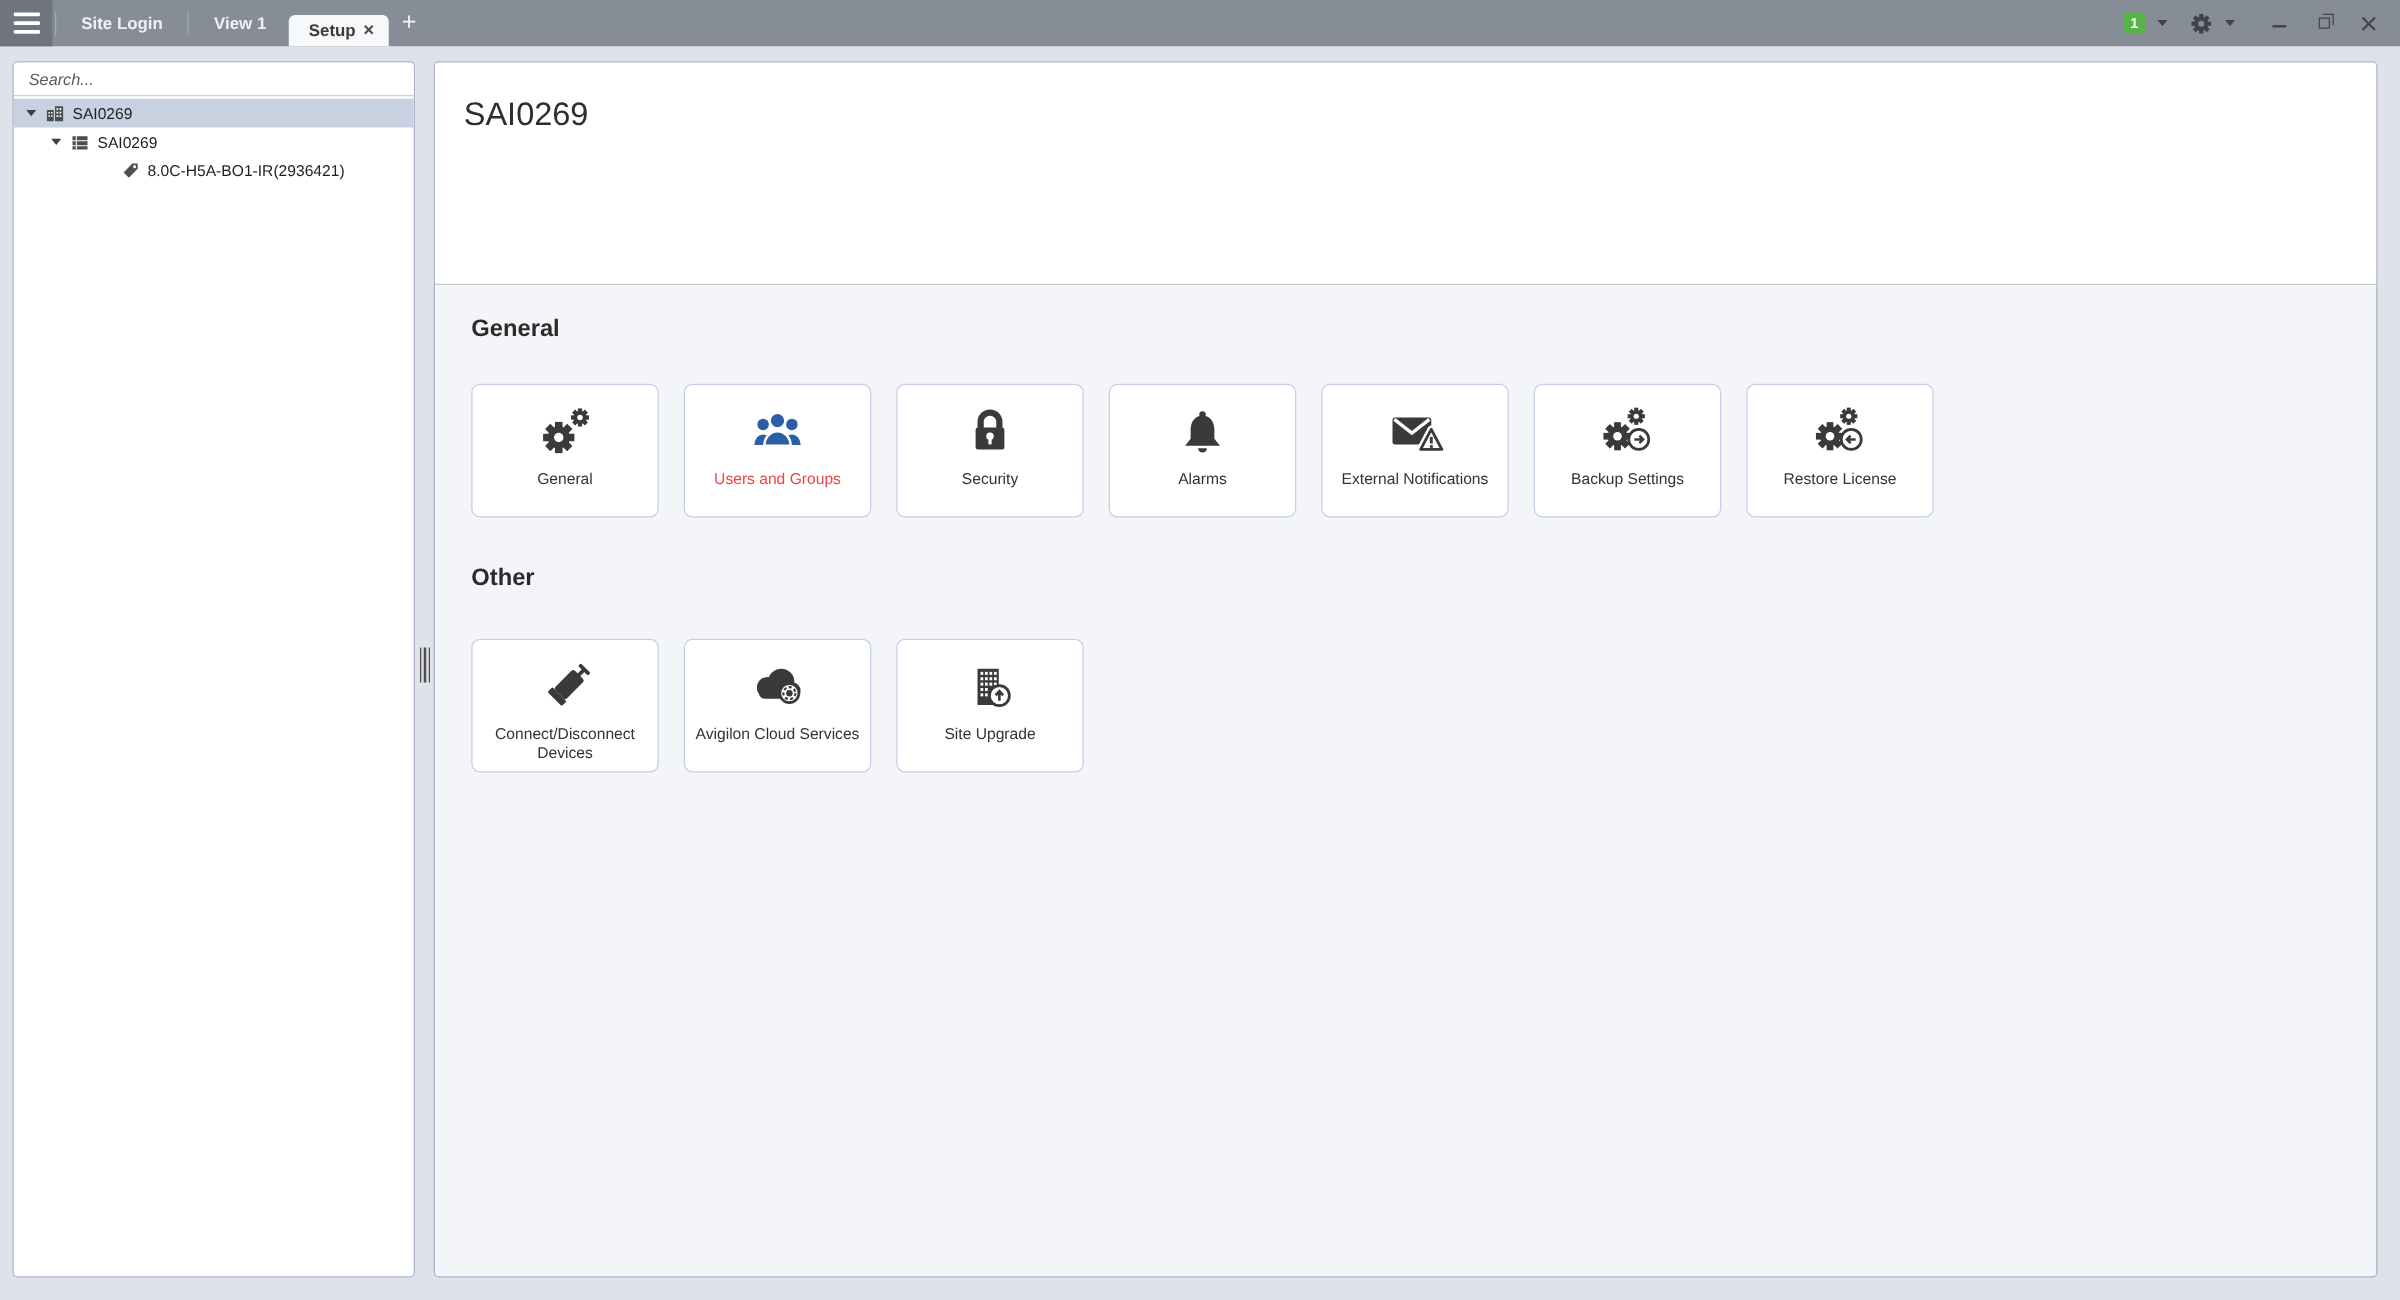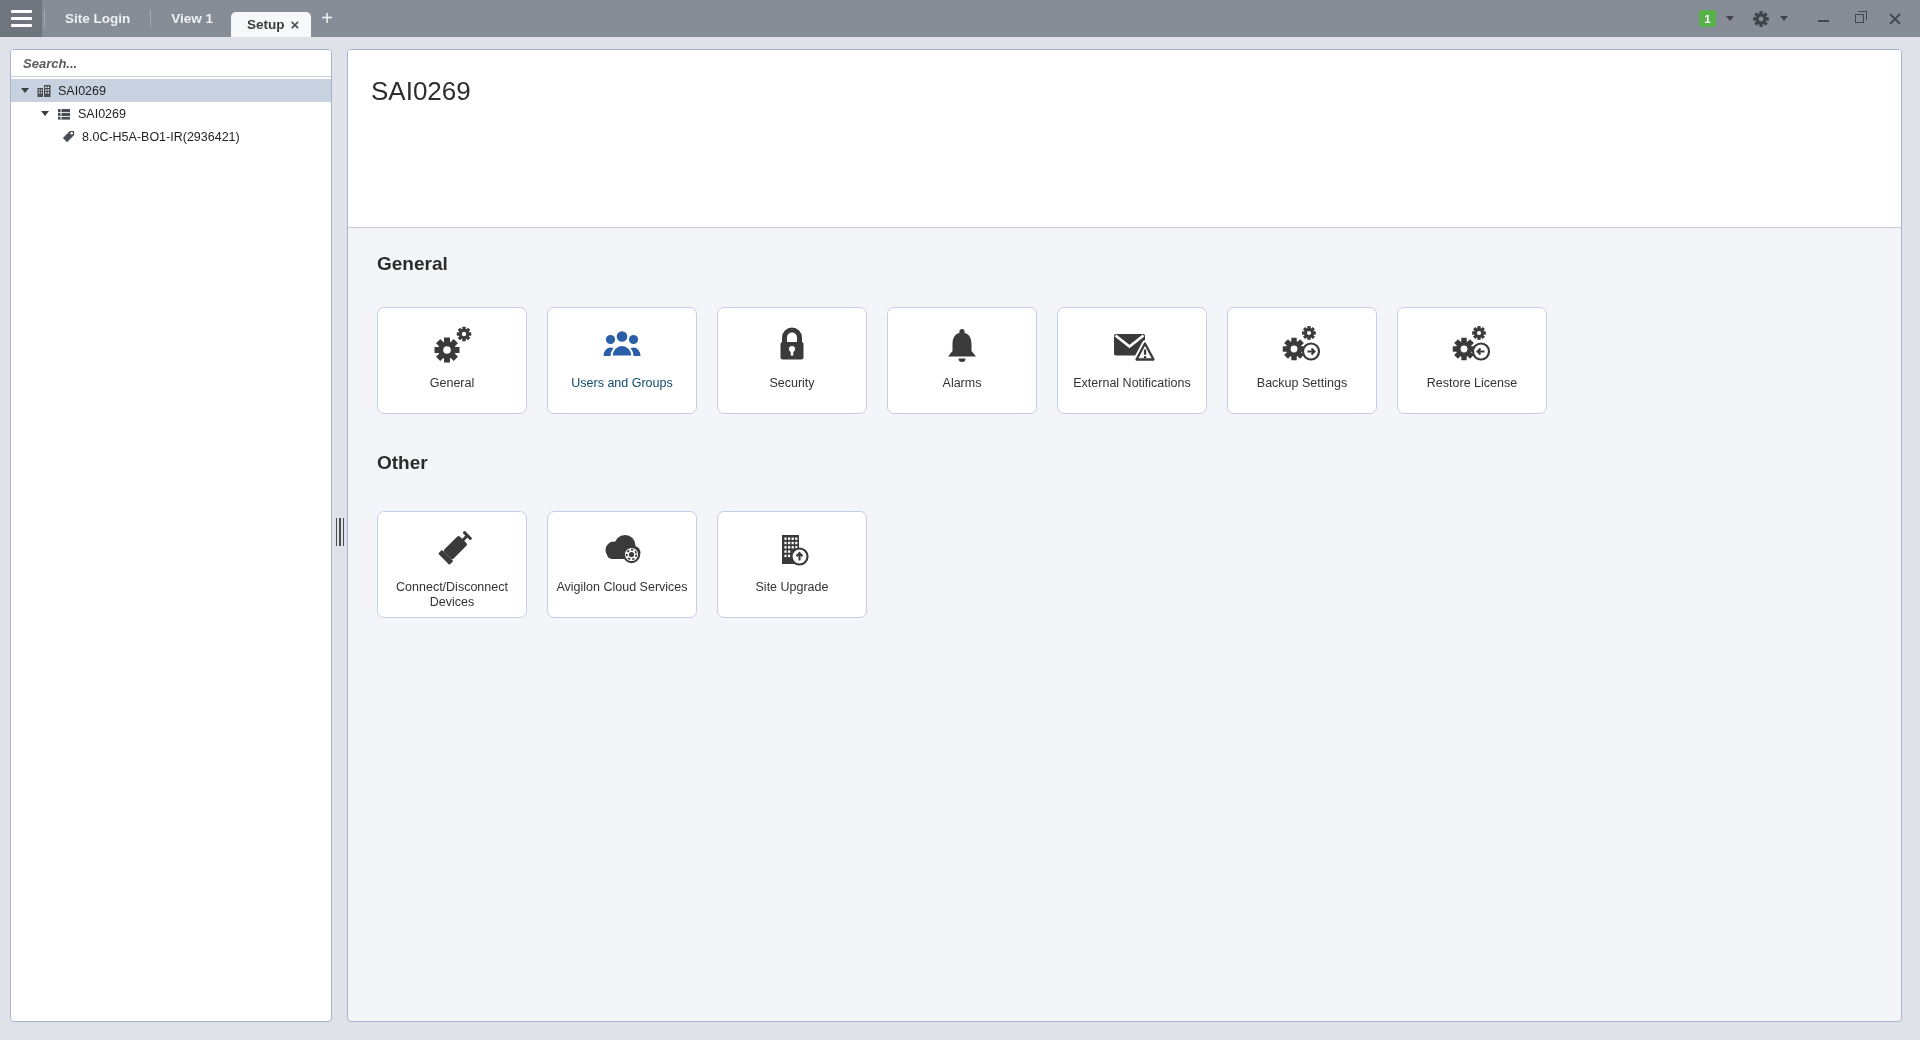--- a/index.html
+++ b/index.html
@@ -33,21 +33,21 @@
   .min-glyph { width:11px; height:2px; background:#43474d; margin-top:4px; }
   .restore-glyph { position:relative; width:9px; height:9px; border:1.6px solid #43474d; background:transparent; }
   .restore-glyph::before { content:""; position:absolute; right:-4px; top:-4px;
     width:8px; height:8px; border-top:1.6px solid #43474d; border-right:1.6px solid #43474d; }
 
   
   .left-panel { position:absolute; left:10px; top:49px; width:322px; height:973px;
     background:#fff; border:1px solid #a9b3c9; border-radius:4px; overflow:hidden; }
   .search-input { width:100%; height:27px; border:none; border-bottom:1px solid #c9cfdb;
     outline:none; padding:0 12px; font-size:13px; color:#333;
-    font-family:"Liberation Sans", sans-serif; background:#fff;font-weight:bold; }
+    font-family:"Liberation Sans", sans-serif; background:#fff; }
   .search-input::placeholder { font-style:italic; color:#5a5a5a; }
   .tree { padding-top:2px; }
   .tree-row { height:23px; display:flex; align-items:center; font-size:12.5px;
     color:#1f1f1f; cursor:pointer; white-space:nowrap; }
   .tree-row.selected { background:#c7d1e0; }
   .tree-caret { width:0; height:0; border-left:4.5px solid transparent;
     border-right:4.5px solid transparent; border-top:5.5px solid #3c4046;
     margin-right:7px; cursor:pointer; flex:0 0 auto; }
   .tree-icon { width:16px; height:16px; margin-right:6px; flex:0 0 auto; display:flex;
     align-items:center; justify-content:center; }
@@ -66,21 +66,21 @@
   .section-heading { font-size:19px; font-weight:700; color:#2b2b2b; }
   .tile-row { display:flex; gap:20px; margin-top:37px; }
   .tile-row.first { margin-top:32px; }
   .section-heading.other { margin-top:38px; }
   .tile { width:150px; height:107px; background:#fff; border:1px solid #c5cee6;
     border-radius:7px; display:flex; flex-direction:column; align-items:center;
     padding-top:14px; cursor:pointer; }
   .tile-icon { width:48px; height:48px; flex:0 0 auto; }
   .tile-label { margin-top:6px; font-size:12.5px; color:#333; text-align:center;
     line-height:1.2; padding:0 5px; }
-  .tile.accent .tile-label { color:#0c4a6e; }
+  .tile.accent .tile-label { color:#ef4444; }
   svg { display:block; }
 </style>
 </head>
 <body>
 
 <div class="topbar">
   <div class="menu-btn">
     <span class="hbar"></span>
     <span class="hbar"></span>
     <span class="hbar"></span>
@@ -168,21 +168,21 @@
             <rect x="2" y="3" width="12" height="3.2"></rect>
             <rect x="2" y="7" width="12" height="3.2"></rect>
             <rect x="2" y="11" width="12" height="2.6"></rect>
           </g>
           <rect x="4.6" y="3" width="0.9" height="10.6" fill="#ffffff"></rect>
         </svg>
       </span>
       <span>SAI0269</span>
     </div>
 
-    <div class="tree-row" style="padding-left:49px">
+    <div class="tree-row" style="padding-left:85px">
       <span class="tree-icon">
         <svg width="15" height="15" viewBox="0 0 16 16">
           <path d="M2 9.5 L9.5 2 L14 2 L14 6.5 L6.5 14 Z" fill="#4a4f55"></path>
           <circle cx="11.4" cy="4.6" r="1.3" fill="#ffffff"></circle>
         </svg>
       </span>
       <span>8.0C-H5A-BO1-IR(2936421)</span>
     </div>
 
   </div>

